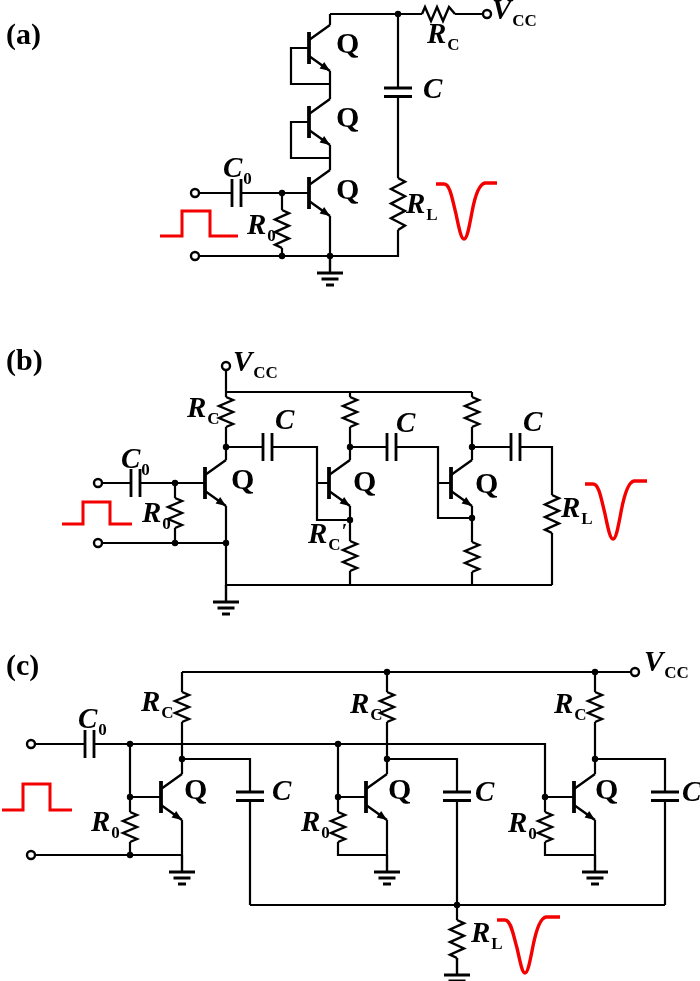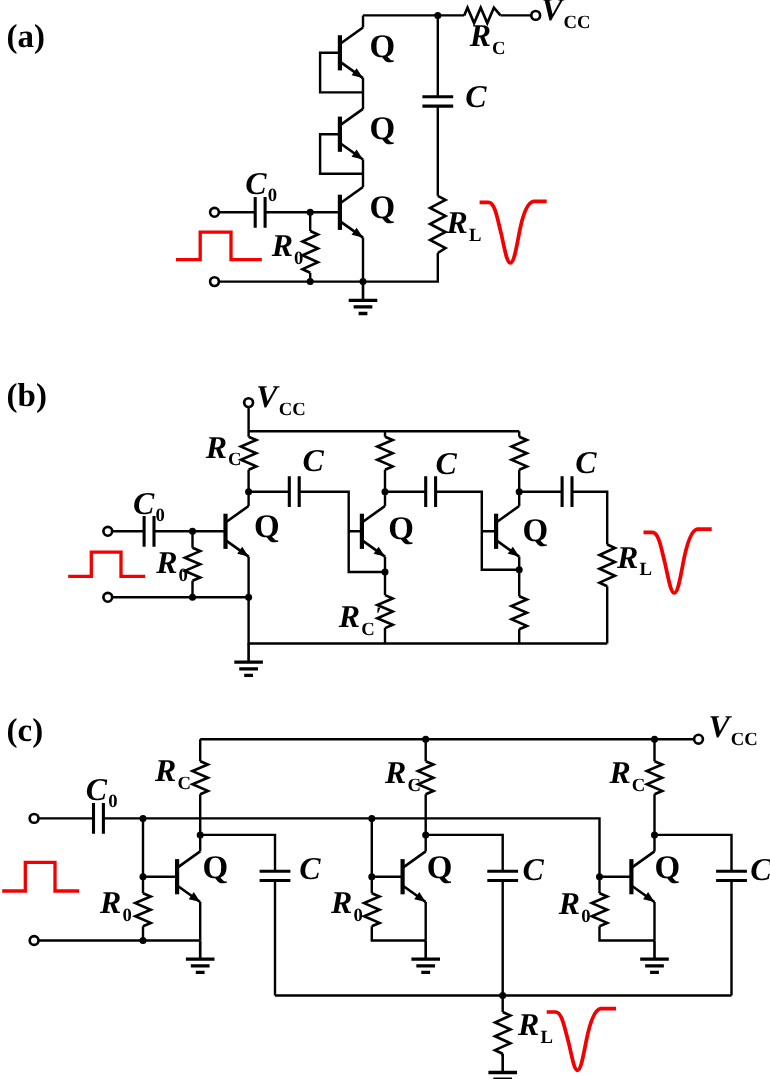--- a/index.html
+++ b/index.html
@@ -185,21 +185,21 @@
       <div class="lbl it" style="left: 233px; top: 352px;"><span class="m">V</span><span class="s">CC</span></div>
       <div class="lbl it" style="left: 187px; top: 398px;"><span class="m">R</span><span class="s">C</span></div>
       <div class="lbl it" style="left: 121px; top: 449px;"><span class="m">C</span><span class="s">0</span></div>
       <div class="lbl it" style="left: 142px; top: 503px;"><span class="m">R</span><span class="s">0</span></div>
       <div class="lbl plain" style="left: 231px; top: 469px;"><span class="m">Q</span></div>
       <div class="lbl it" style="left: 275px; top: 410px;"><span class="m">C</span></div>
       <div class="lbl plain" style="left: 353px; top: 471px;"><span class="m">Q</span></div>
       <div class="lbl it" style="left: 396px; top: 413px;"><span class="m">C</span></div>
       <div class="lbl plain" style="left: 475px; top: 473px;"><span class="m">Q</span></div>
       <div class="lbl it" style="left: 523px; top: 412px;"><span class="m">C</span></div>
-      <div class="lbl it" style="left: 308px; top: 552px;"><span class="m">R</span><span class="s">C</span><span class="p">′</span></div>
+      <div class="lbl it" style="left: 308px; top: 524px;"><span class="m">R</span><span class="s">C</span><span class="p">′</span></div>
       <div class="lbl it" style="left: 561px; top: 498px;"><span class="m">R</span><span class="s">L</span></div>
       <div class="lbl plain" style="left: 6px; top: 655px;"><span class="m">(c)</span></div>
       <div class="lbl it" style="left: 78px; top: 709px;"><span class="m">C</span><span class="s">0</span></div>
       <div class="lbl it" style="left: 141px; top: 692px;"><span class="m">R</span><span class="s">C</span></div>
       <div class="lbl it" style="left: 350px; top: 694px;"><span class="m">R</span><span class="s">C</span></div>
       <div class="lbl it" style="left: 554px; top: 694px;"><span class="m">R</span><span class="s">C</span></div>
       <div class="lbl it" style="left: 644px; top: 652px;"><span class="m">V</span><span class="s">CC</span></div>
       <div class="lbl plain" style="left: 184px; top: 779px;"><span class="m">Q</span></div>
       <div class="lbl plain" style="left: 388px; top: 779px;"><span class="m">Q</span></div>
       <div class="lbl plain" style="left: 595px; top: 779px;"><span class="m">Q</span></div>

